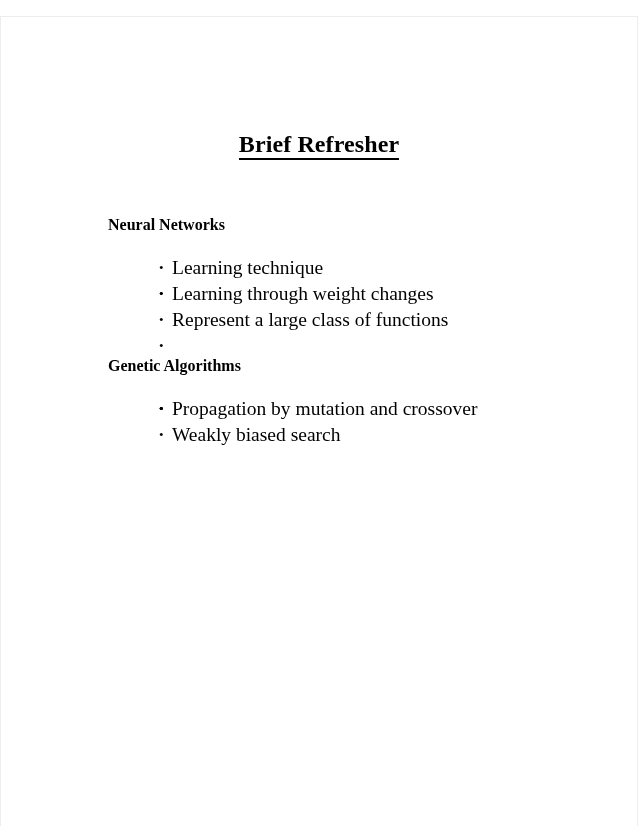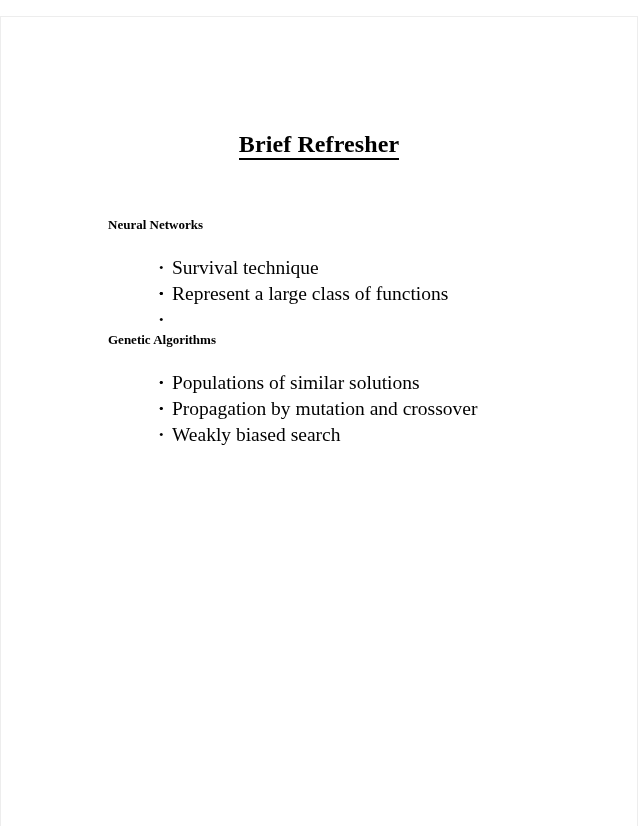--- a/index.html
+++ b/index.html
@@ -36,21 +36,21 @@
   .content {
     position: absolute;
     top: 196px;
     left: 107px;
     width: 450px;
   }
   .section {
     margin-bottom: 21px;
   }
   .section-heading {
-    font-size: 13px;
+    font-size: 16px;
     font-weight: bold;
     line-height: 23px;
     margin: 0 0 19px 0;
   }
   .bullet-list {
     list-style: none;
     margin: 0;
     padding: 0 0 0 51px;
   }
   .bullet-list li {
@@ -77,47 +77,47 @@
     <span>Brief Refresher</span>
   </div>
 
   <div class="content">
 
     <div class="section">
       <div class="section-heading">Neural Networks</div>
       <ul class="bullet-list">
         <li>
           <span class="bullet-dot">•</span>
-          <span>Survival technique</span>
+          <span>Learning technique</span>
         </li>
         <li>
           <span class="bullet-dot">•</span>
         </li>
         <li>
           <span class="bullet-dot">•</span>
+          <span>Learning through weight changes</span>
         </li>
         <li>
           <span class="bullet-dot">•</span>
           <span>Represent a large class of functions</span>
         </li>
         <li>
           <span class="bullet-dot">•</span>
         </li>
       </ul>
     </div>
 
     <div class="section">
       <div class="section-heading">Genetic Algorithms</div>
       <ul class="bullet-list">
         <li>
           <span class="bullet-dot">•</span>
         </li>
         <li>
           <span class="bullet-dot">•</span>
-          <span>Populations of similar solutions</span>
         </li>
         <li>
           <span class="bullet-dot">•</span>
         </li>
         <li>
           <span class="bullet-dot">•</span>
           <span>Propagation by mutation and crossover</span>
         </li>
         <li>
           <span class="bullet-dot">•</span>

